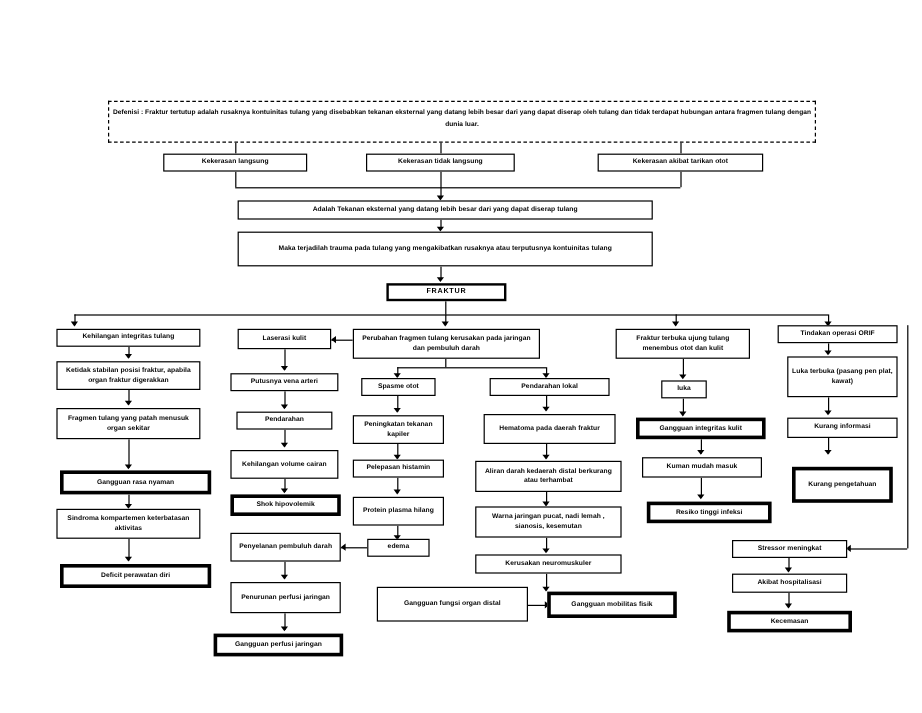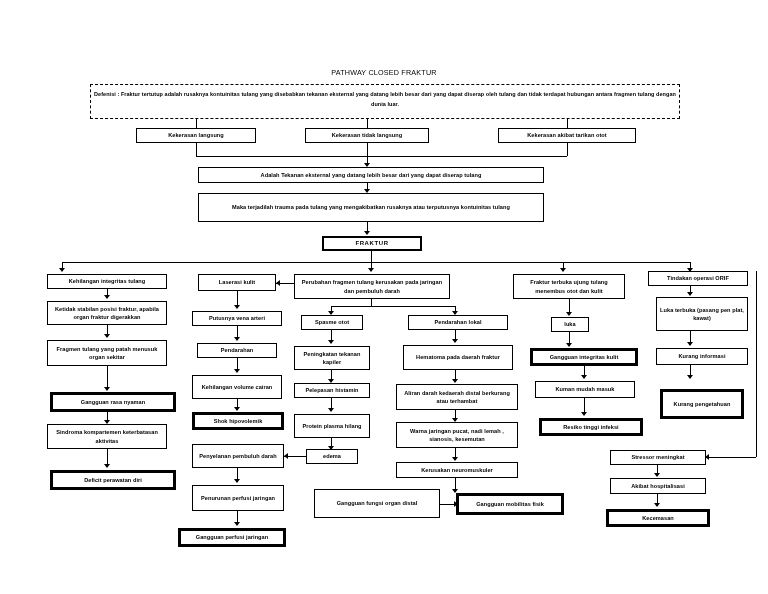--- a/index.html
+++ b/index.html
@@ -47,21 +47,20 @@
   .ar{position:absolute;width:0;height:0;z-index:2;}
   .ar-d{border-left:3px solid transparent;border-right:3px solid transparent;border-top:4px solid #000;}
   .ar-l{border-top:3px solid transparent;border-bottom:3px solid transparent;border-right:4px solid #000;}
   .ar-r{border-top:3px solid transparent;border-bottom:3px solid transparent;border-left:4px solid #000;}
 </style>
 </head>
 <body>
 
 <div id="canvas">
 
-  <div class="node title" style="left:276px;top:66px;width:216px;height:14px;">PATHWAY CLOSED FRAKTUR</div>
 
   <div class="node dashed" style="left:90px;top:84px;width:590px;height:35px;font-size:5.5px;line-height:1.9;">Defenisi : Fraktur tertutup adalah rusaknya kontuinitas tulang yang disebabkan tekanan eksternal yang datang lebih besar dari yang dapat diserap oleh tulang dan tidak terdapat hubungan antara fragmen tulang dengan dunia luar.</div>
 
   <div class="node" style="left:136px;top:128px;width:120px;height:15px;">Kekerasan langsung</div>
   <div class="node" style="left:305px;top:128px;width:124px;height:15px;">Kekerasan tidak langsung</div>
   <div class="node" style="left:498px;top:128px;width:138px;height:15px;">Kekerasan akibat tarikan otot</div>
 
   <div class="ln vl" style="left:196px;top:119px;height:9px;"></div>
   <div class="ln vl" style="left:367px;top:119px;height:9px;"></div>
   <div class="ln vl" style="left:567px;top:119px;height:9px;"></div>

